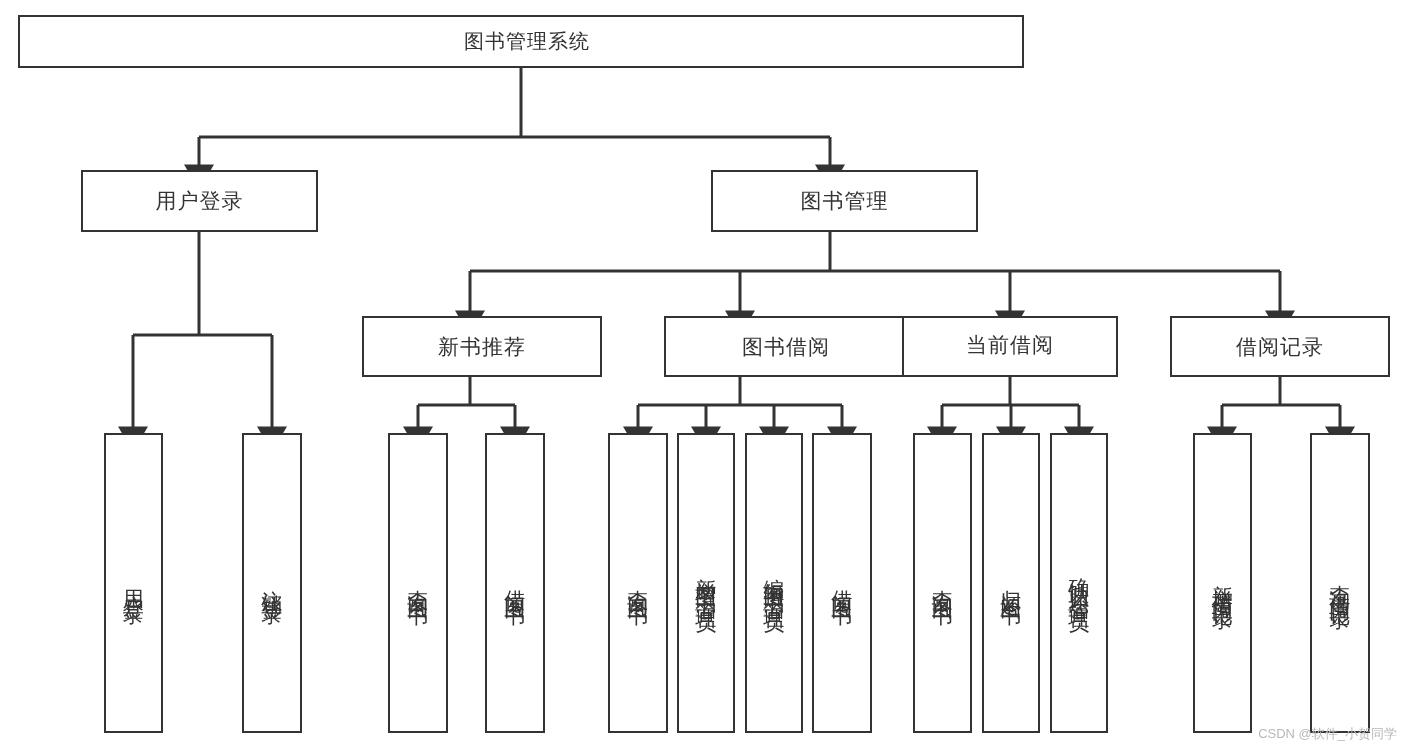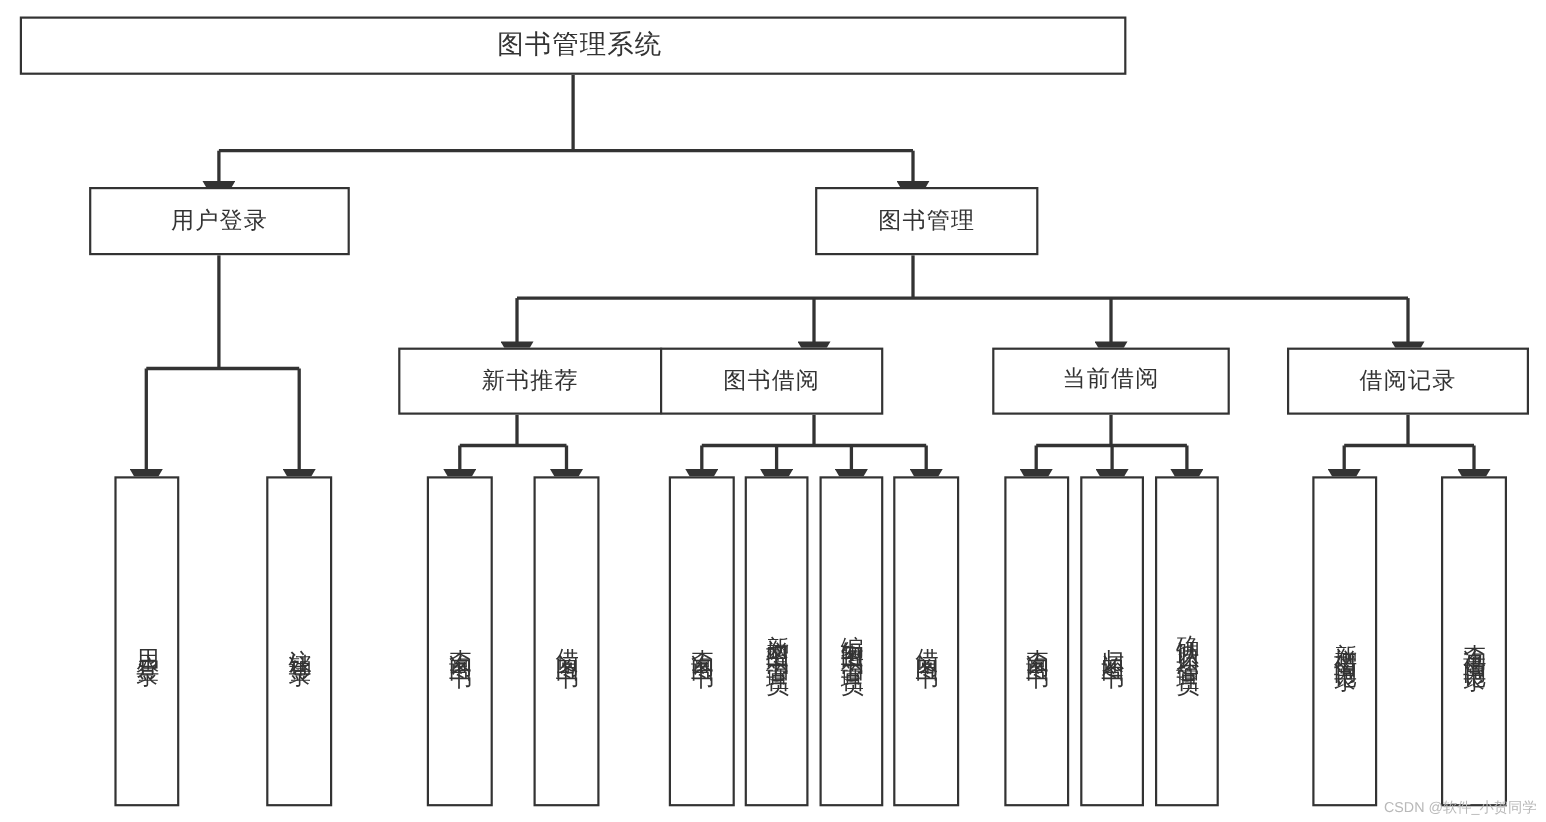--- a/index.html
+++ b/index.html
@@ -7,21 +7,21 @@
        font-family:"Liberation Sans","DejaVu Sans",sans-serif;}
   #diagram-root{position:relative;width:1405px;height:747px;background:#ffffff;}
   svg#edges{position:absolute;left:0;top:0;width:1405px;height:747px;}
   .node{position:absolute;box-sizing:border-box;background:#ffffff;
         border:2px solid #333333;display:flex;align-items:center;justify-content:center;}
   .node .label{color:#333333;line-height:1.12;text-align:center;}
   .node.horiz .label{font-size:21px;letter-spacing:1px;white-space:nowrap;}
   .node.vert{align-items:center;}
   .node.vert .label{writing-mode:vertical-rl;text-orientation:upright;
         font-size:21px;letter-spacing:5px;white-space:nowrap;}
-  #root-node .label{font-size:24px;letter-spacing:1px;margin-left:12px;}
+  #root-node .label{font-size:20px;letter-spacing:1px;margin-left:12px;}
   #watermark{position:absolute;right:8px;bottom:4px;font-size:13px;color:#b9b9b9;
         white-space:nowrap;pointer-events:none;}
 </style>
 </head>
 <body>
 
 <div id="diagram-root">
 
   <svg id="edges" viewBox="0 0 1405 747" xmlns="http://www.w3.org/2000/svg">
     <defs>
@@ -73,28 +73,28 @@
     </g>
   </svg>
 
   <div class="node horiz" id="root-node" style="left:18px;top:15px;width:1006px;height:53px;">
     <span class="label">图书管理系统</span>
   </div>
 
   <div class="node horiz" style="left:81px;top:170px;width:237px;height:62px;">
     <span class="label">用户登录</span>
   </div>
-  <div class="node horiz" style="left:741px;top:170px;width:203px;height:62px;">
+  <div class="node horiz" style="left:711px;top:170px;width:267px;height:62px;">
     <span class="label">图书管理</span>
   </div>
 
   <div class="node horiz" style="left:362px;top:316px;width:240px;height:61px;">
     <span class="label">新书推荐</span>
   </div>
-  <div class="node horiz" style="left:600px;top:316px;width:203px;height:61px;">
+  <div class="node horiz" style="left:664px;top:316px;width:244px;height:61px;">
     <span class="label">图书借阅</span>
   </div>
   <div class="node horiz" style="left:902px;top:316px;width:216px;height:61px;font-family:Liberation Mono, monospace;">
     <span class="label">当前借阅</span>
   </div>
   <div class="node horiz" style="left:1170px;top:316px;width:220px;height:61px;">
     <span class="label">借阅记录</span>
   </div>
 
   <div class="node vert" style="left:104px;top:433px;width:59px;height:300px;">

